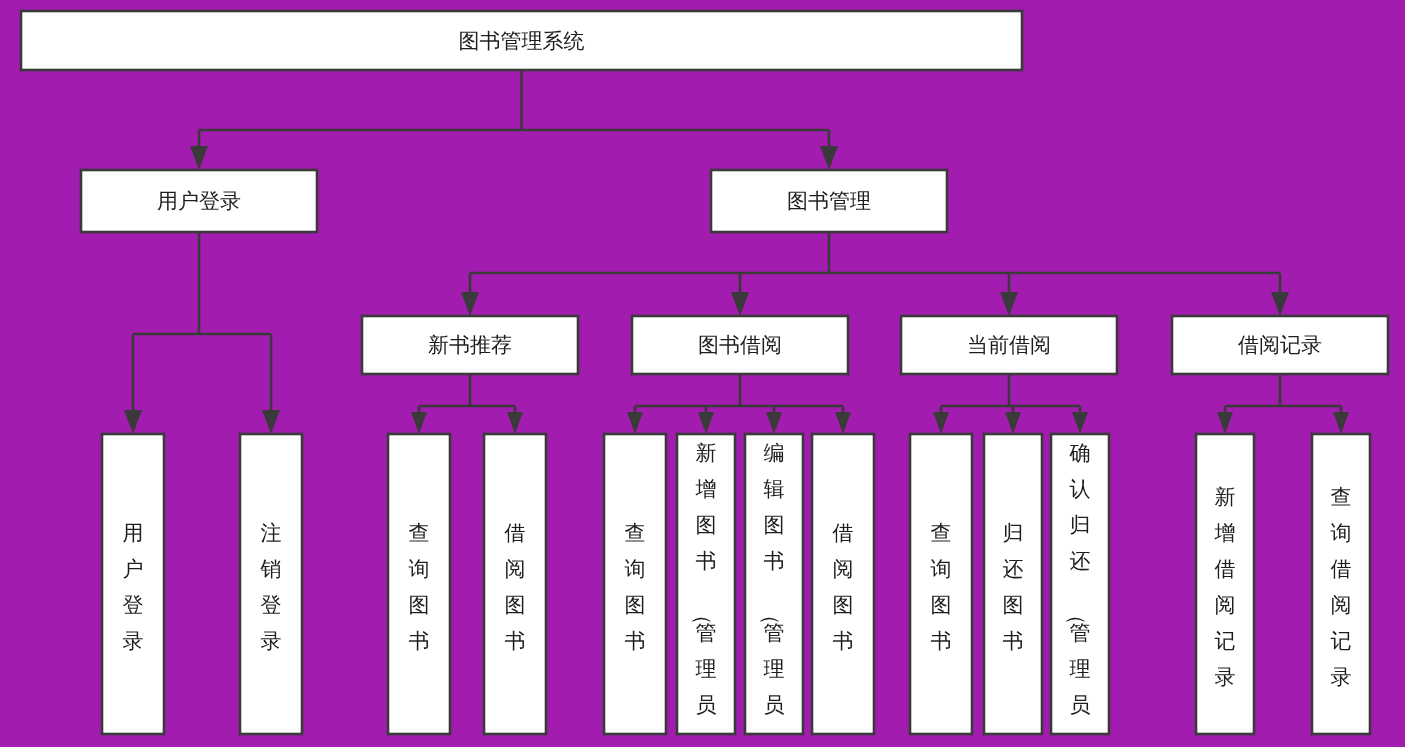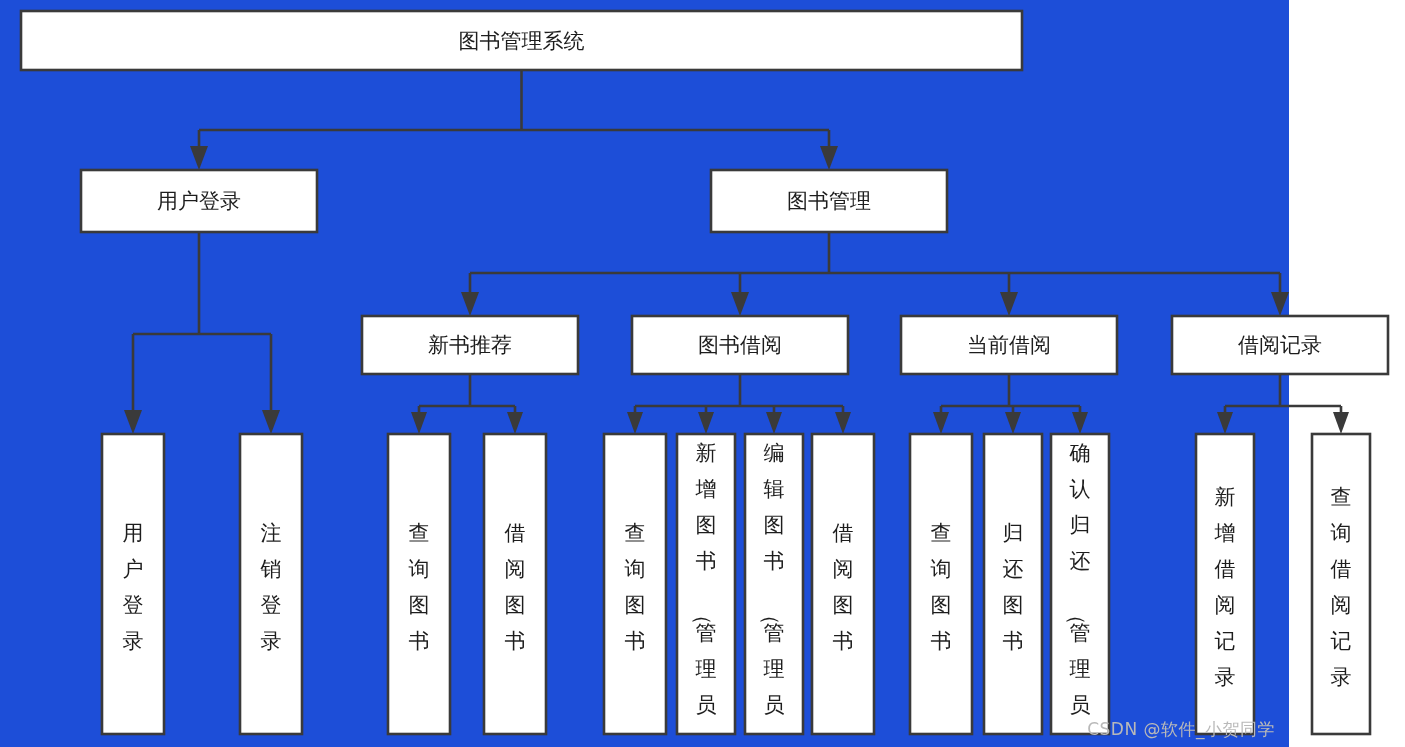--- a/index.html
+++ b/index.html
@@ -9,23 +9,23 @@
     background: #ffffff;
   }
   body {
     width: 1405px;
     height: 747px;
     overflow: hidden;
     font-family: "DejaVu Sans", "Liberation Sans", sans-serif;
   }
   #diagram-root {
     position: relative;
-    width: 1289px;
+    width: 1405px;
     height: 747px;
-    background: #1d4ed8;
+    background: #a21caf;
   }
   svg.diagram-canvas {
     position: absolute;
     left: 0;
     top: 0;
     width: 1405px;
     height: 747px;
     display: block;
   }
   .node-box {
@@ -221,14 +221,13 @@
         <rect class="node-box" x="1196" y="434" width="58" height="300"></rect>
         <text class="node-label-vertical vtext" x="1225" y="0"><tspan x="1225" y="504.08">新</tspan><tspan x="1225" y="540.0799999999999">增</tspan><tspan x="1225" y="576.0799999999999">借</tspan><tspan x="1225" y="612.0799999999999">阅</tspan><tspan x="1225" y="648.0799999999999">记</tspan><tspan x="1225" y="684.0799999999999">录</tspan></text>
       </g>
       <g>
         <rect class="node-box" x="1312" y="434" width="58" height="300"></rect>
         <text class="node-label-vertical vtext" x="1341" y="0"><tspan x="1341" y="504.08">查</tspan><tspan x="1341" y="540.0799999999999">询</tspan><tspan x="1341" y="576.0799999999999">借</tspan><tspan x="1341" y="612.0799999999999">阅</tspan><tspan x="1341" y="648.0799999999999">记</tspan><tspan x="1341" y="684.0799999999999">录</tspan></text>
       </g>
     </g>
   </svg>
 
-  <div class="watermark-text">CSDN @软件_小贺同学</div>
 </div>
 
 </body></html>

